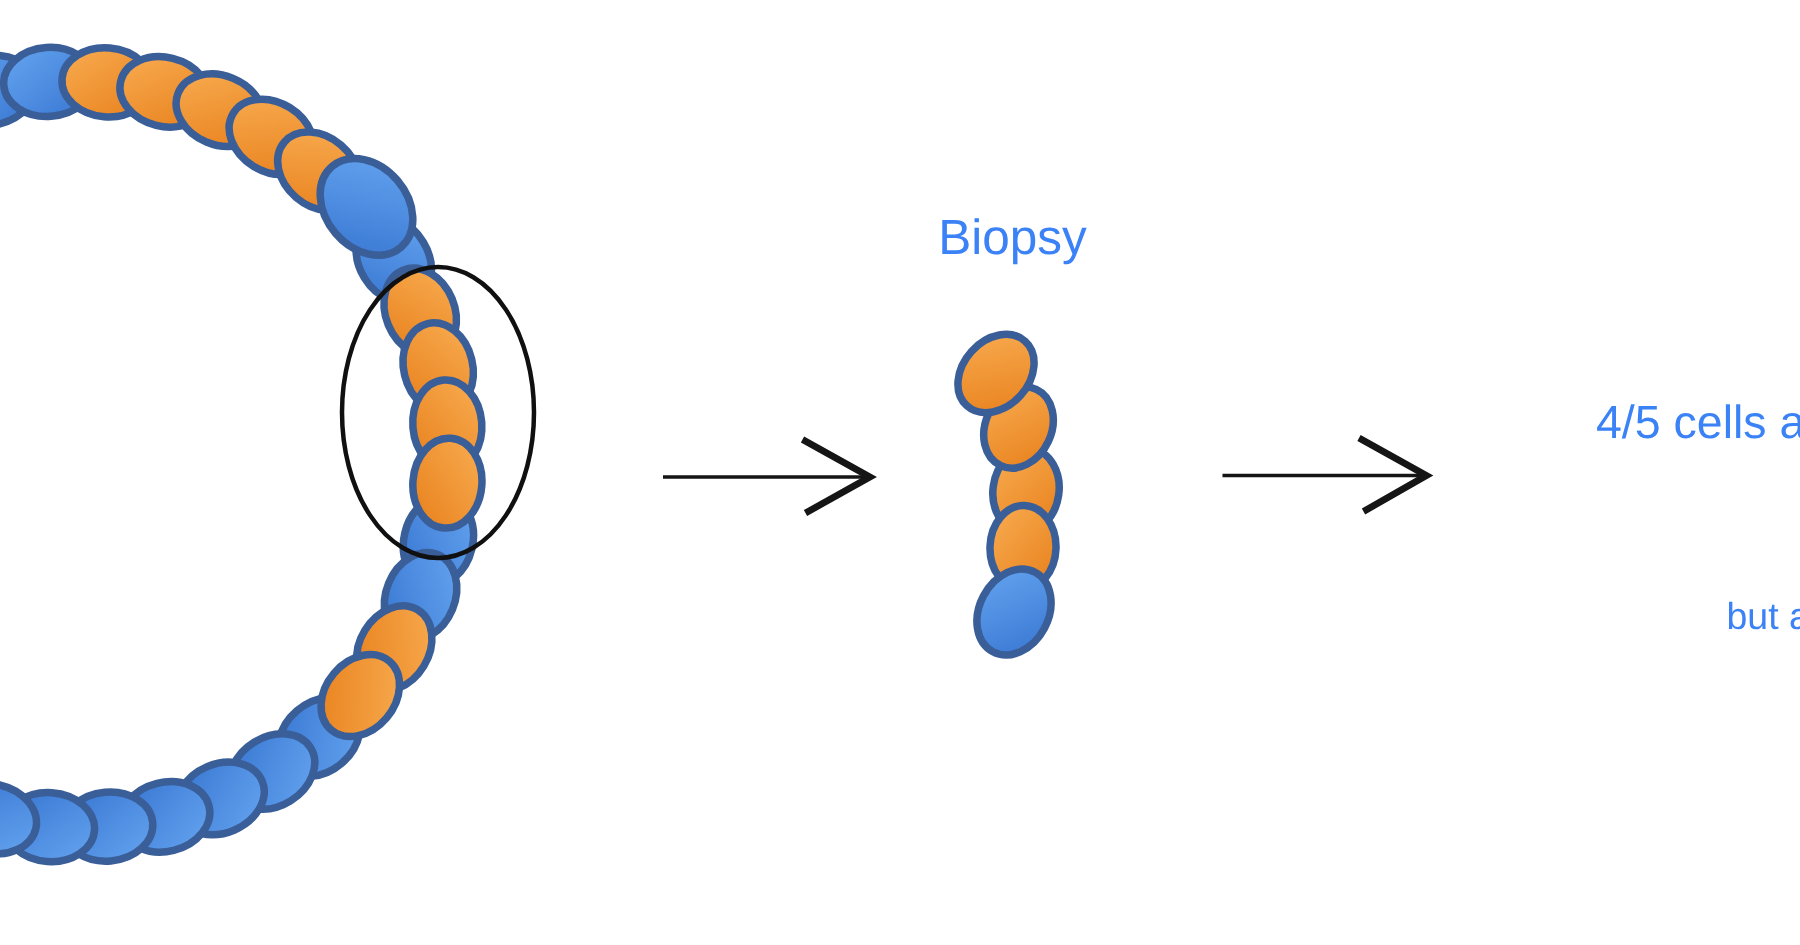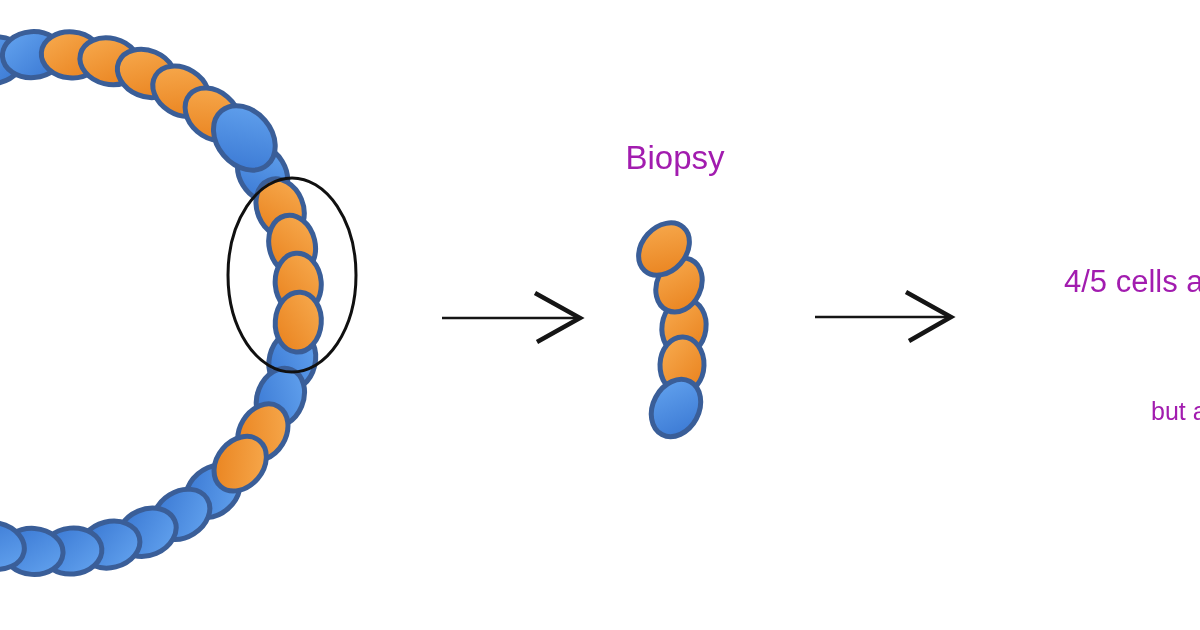--- a/index.html
+++ b/index.html
@@ -12,21 +12,21 @@
   .stage {
     position: relative;
     width: 1200px; height: 630px;
     background: #ffffff;
   }
   svg.diagram {
     position: absolute; left: 0; top: 0;
   }
   .label {
     position: absolute;
-    color: #a21caf;
+    color: #3b82f6;
     white-space: nowrap;
     line-height: 1.1;
   }
   .biopsy-label {
     left: 675px; top: 140px;
     transform: translateX(-50%);
     font-size: 33px;
   }
   .result-line-1 {
     left: 1064px; top: 265px;

